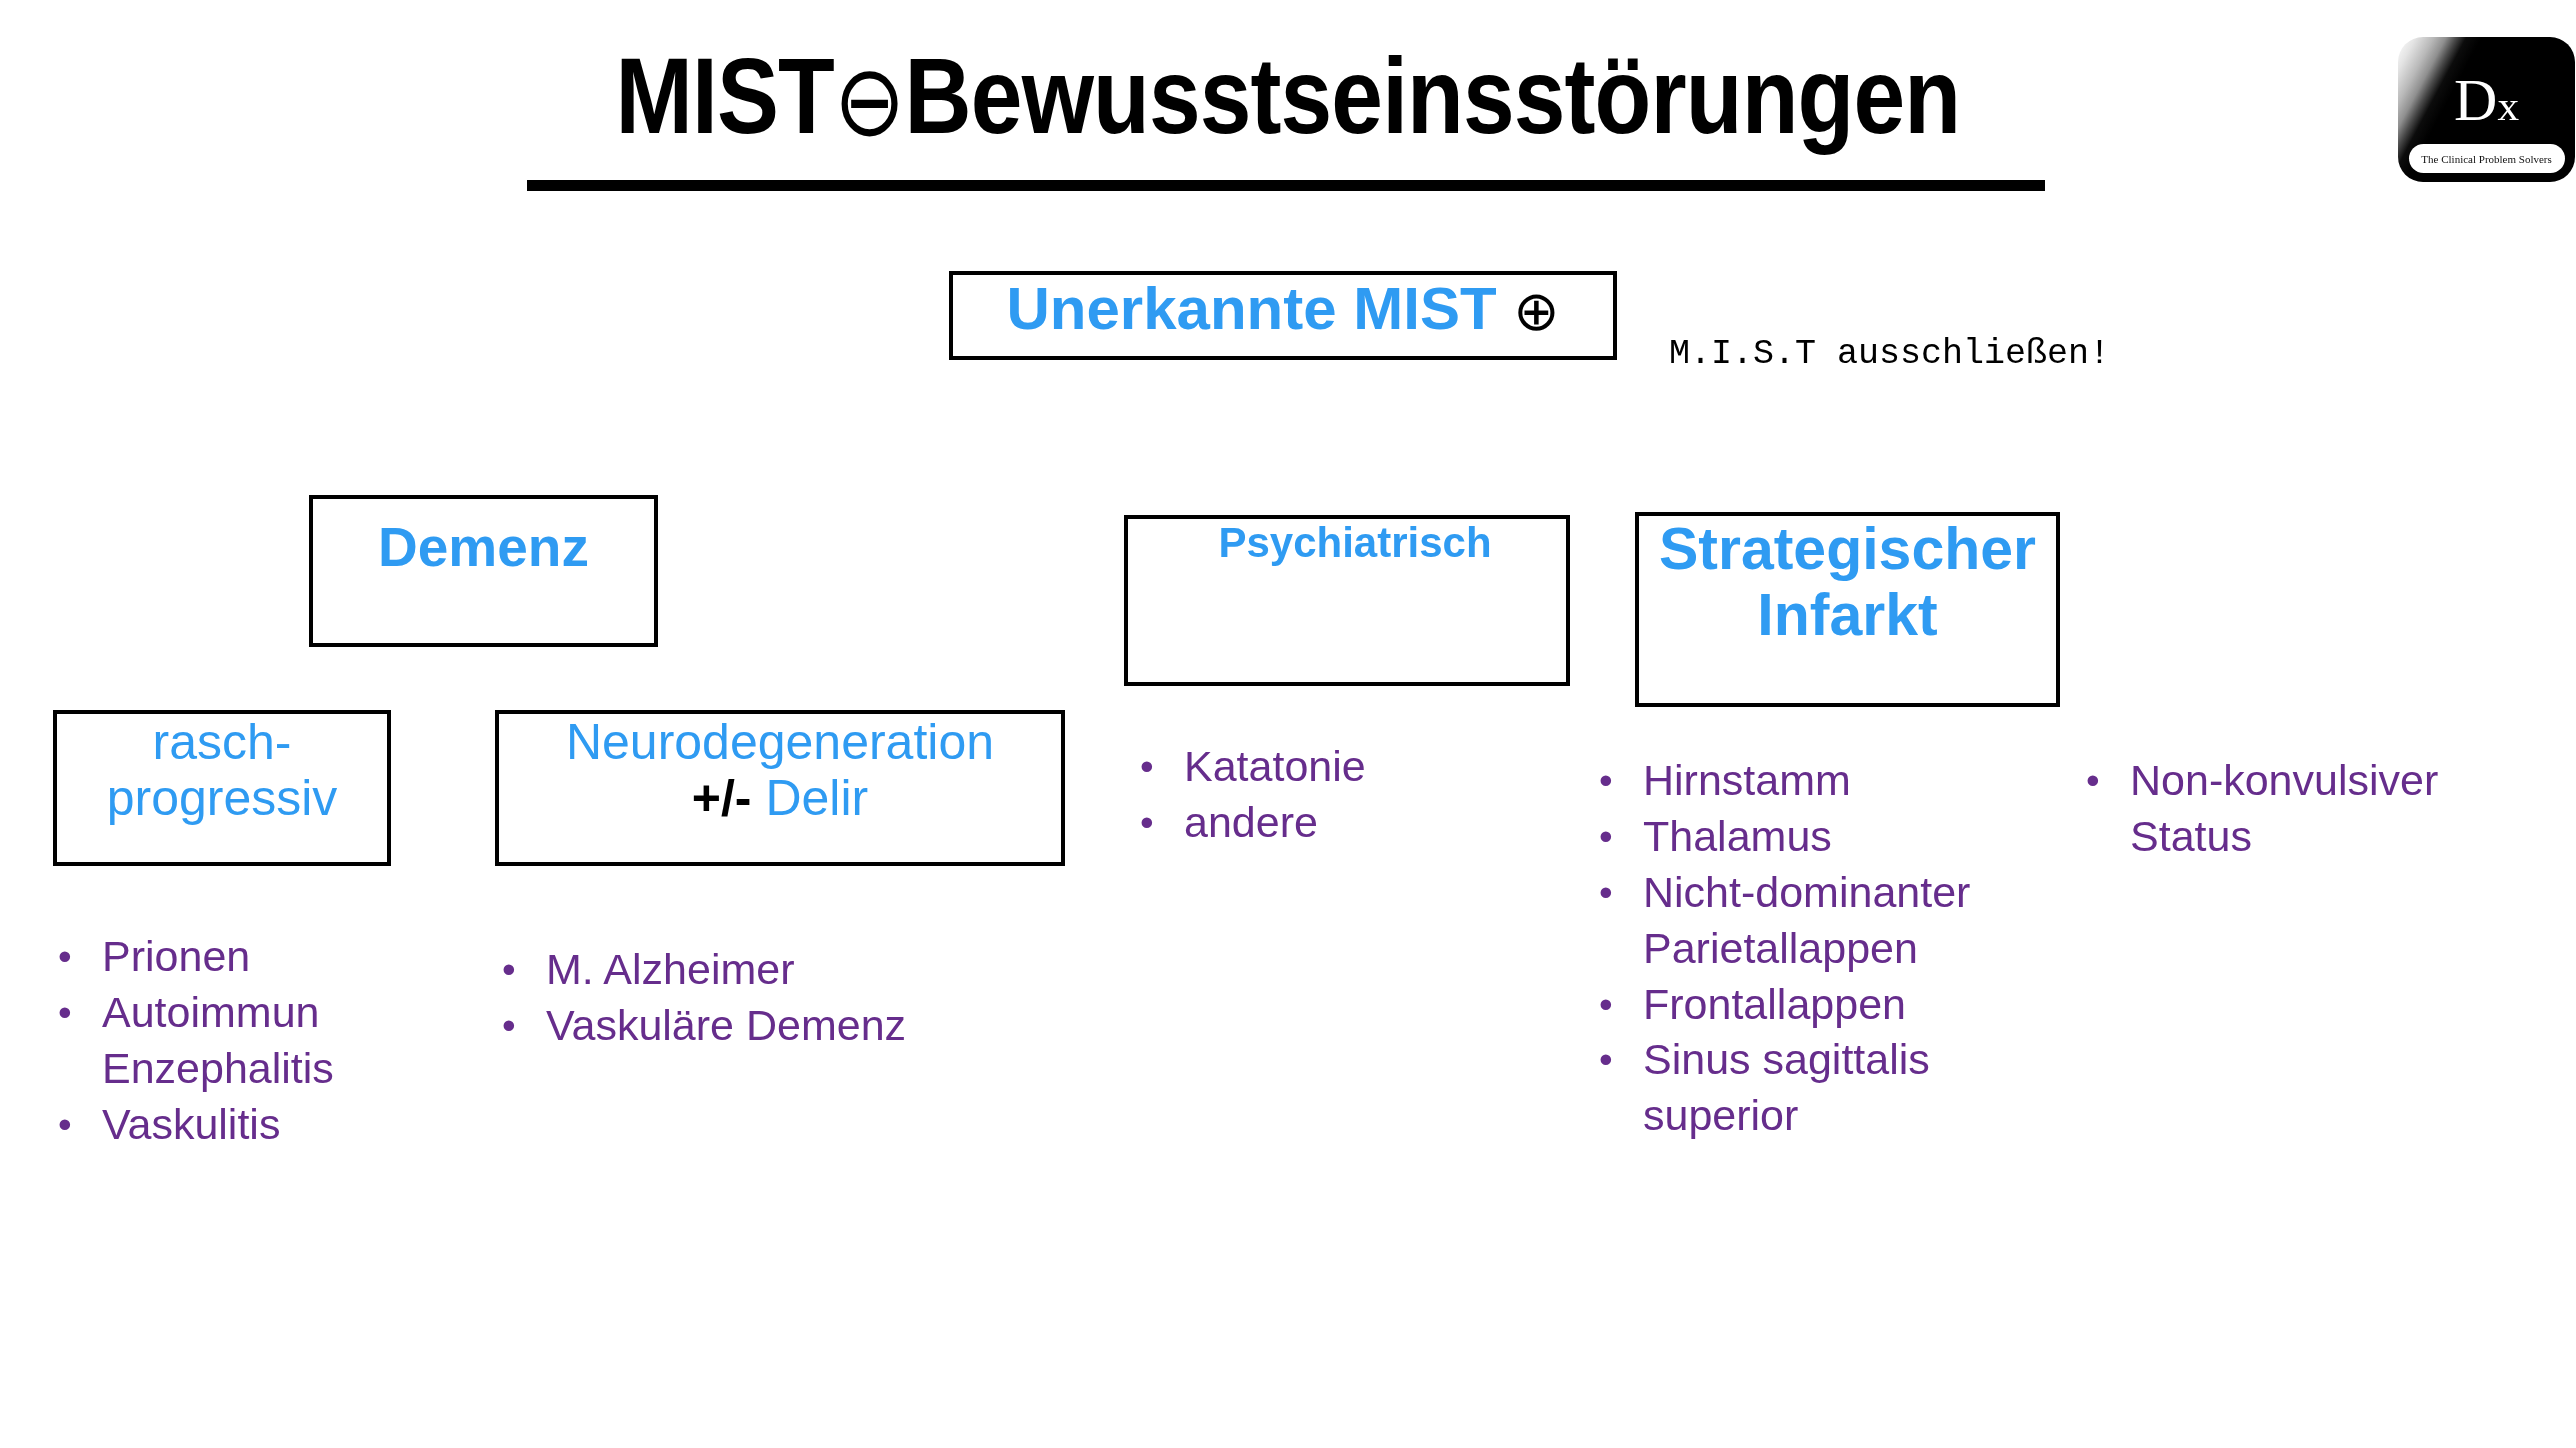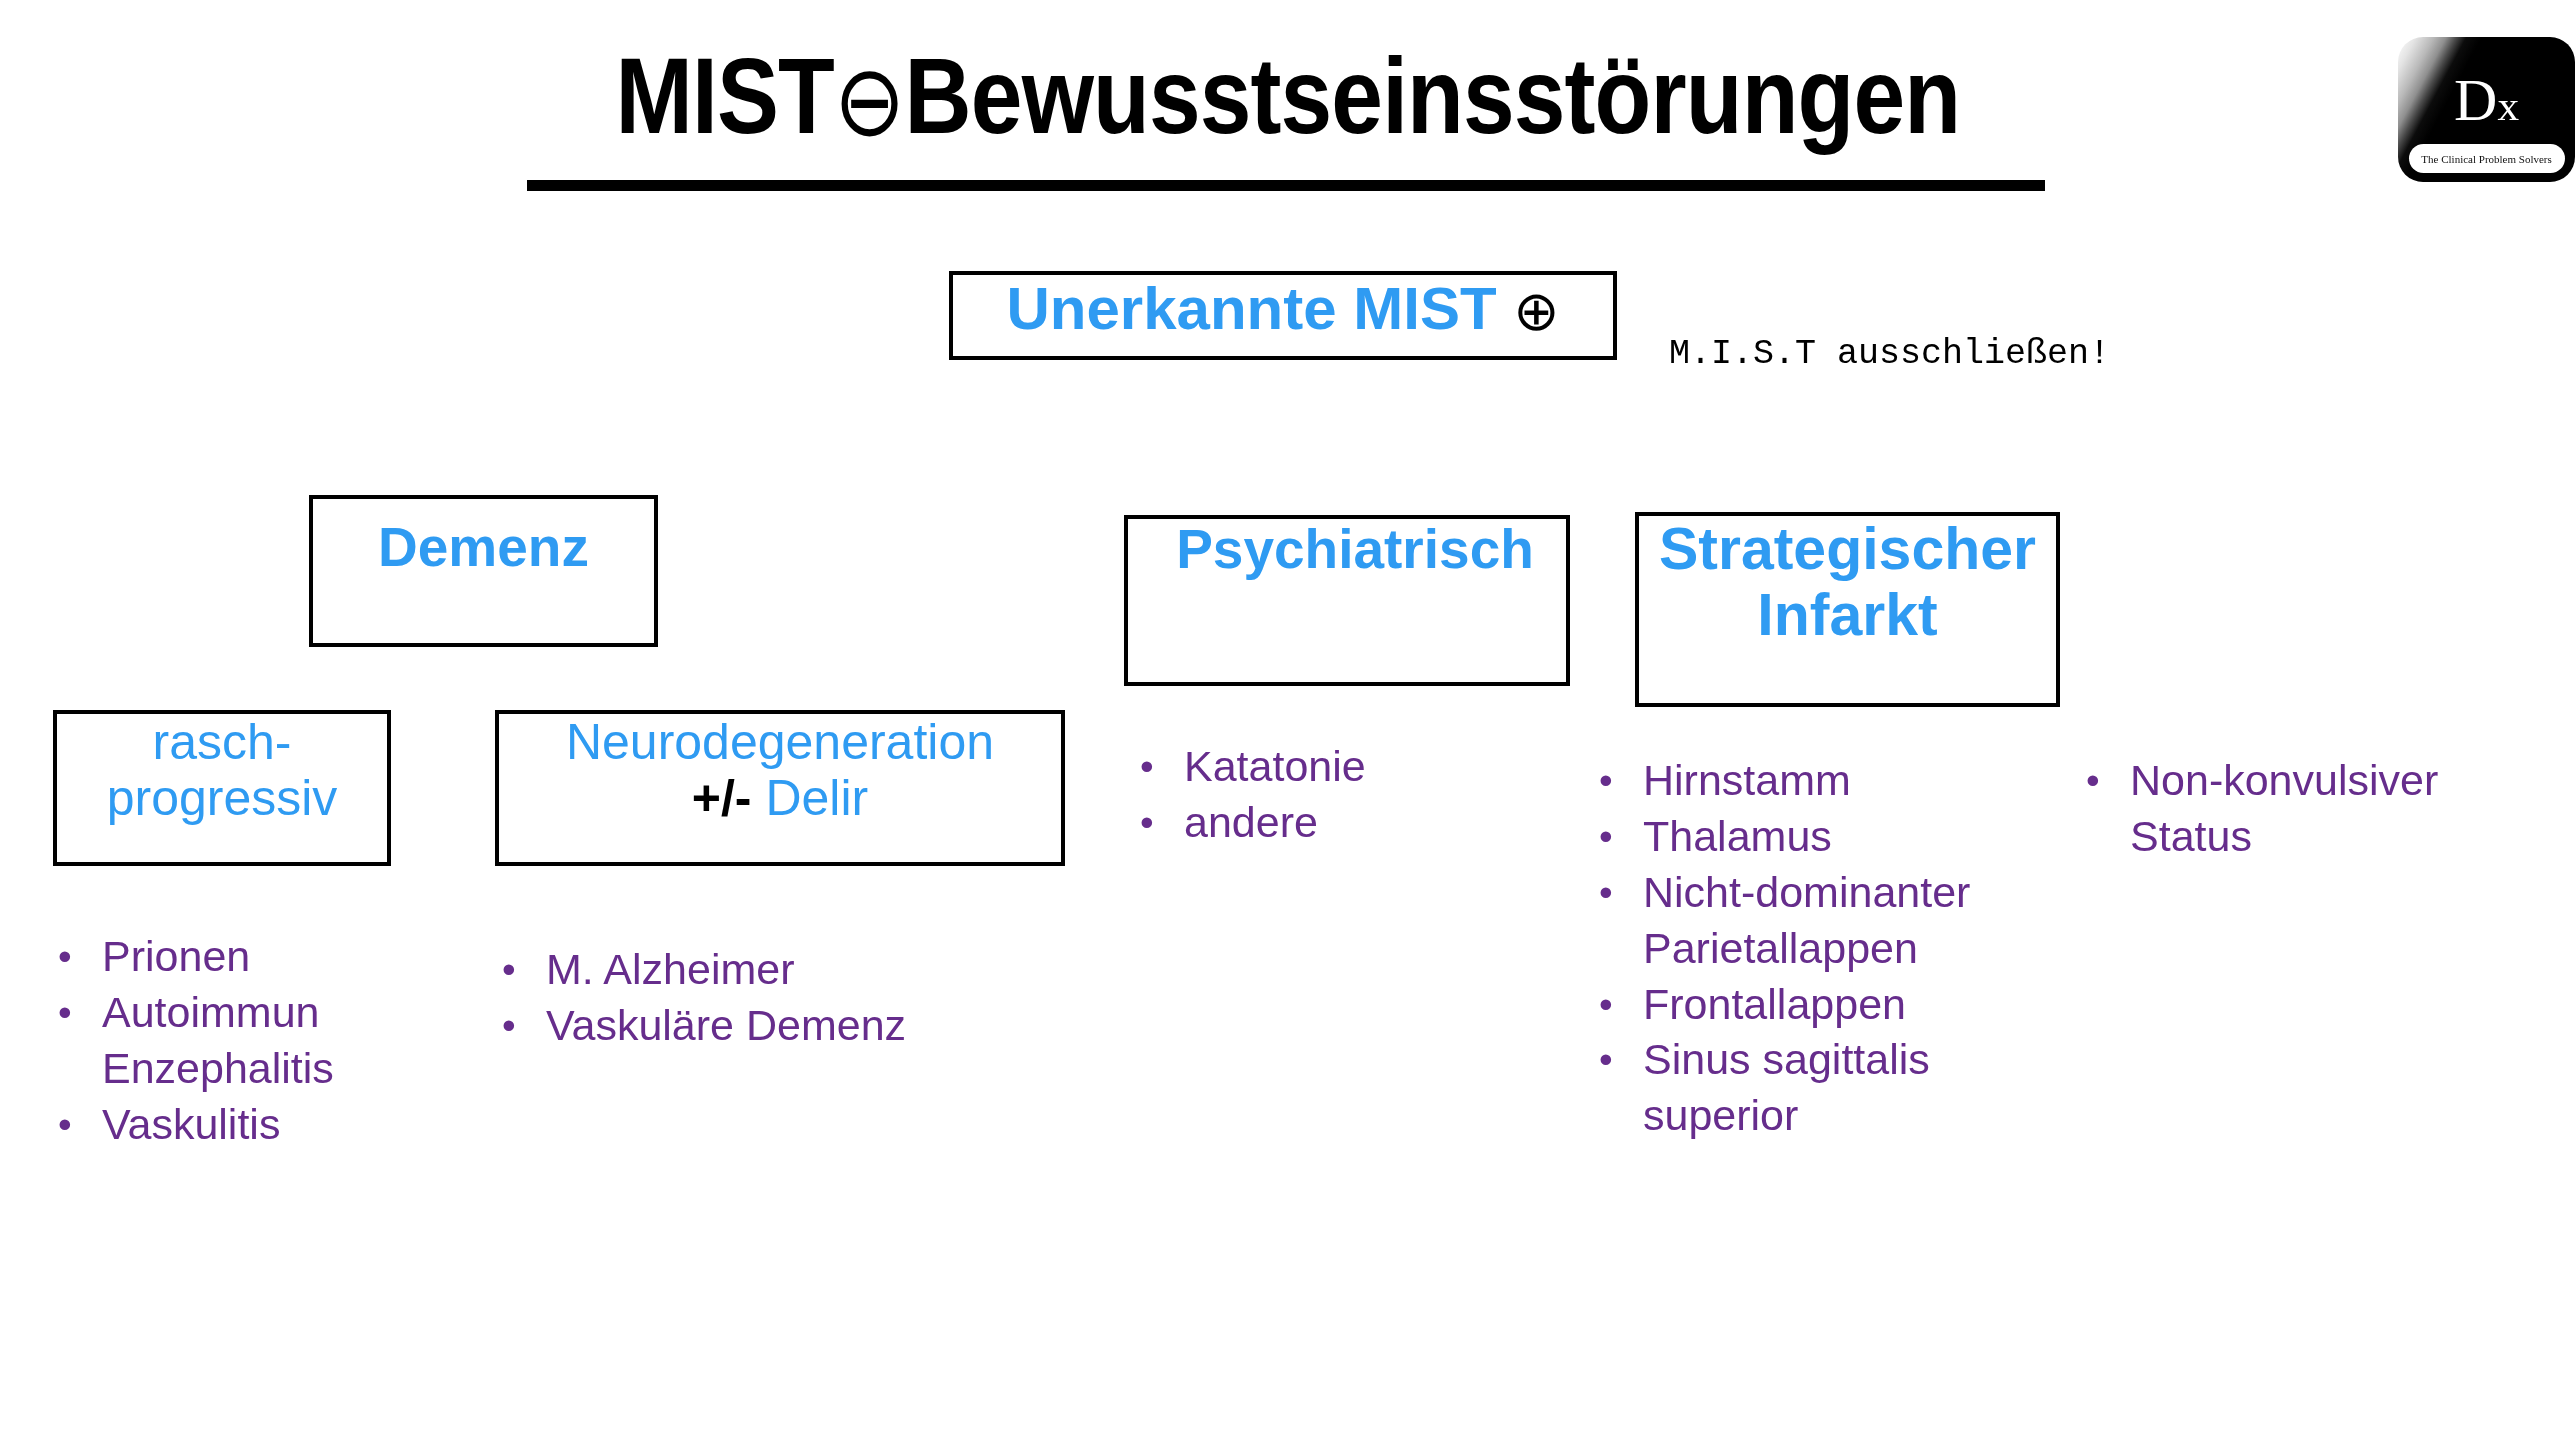--- a/index.html
+++ b/index.html
@@ -188,21 +188,21 @@
     font-weight: bold;
   }
 
   
   #box-psych {
     left: 1124px;
     top: 515px;
     width: 446px;
     height: 171px;
   }
-  #box-psych .txt { font-size: 55px; font-weight: bold; margin-left: 16px; }
+  #box-psych .txt { font-size: 42px; font-weight: bold; margin-left: 16px; }
 
   
   #box-infarkt {
     left: 1635px;
     top: 512px;
     width: 425px;
     height: 195px;
   }
   #box-infarkt .txt { font-size: 59px; font-weight: bold; }
 

